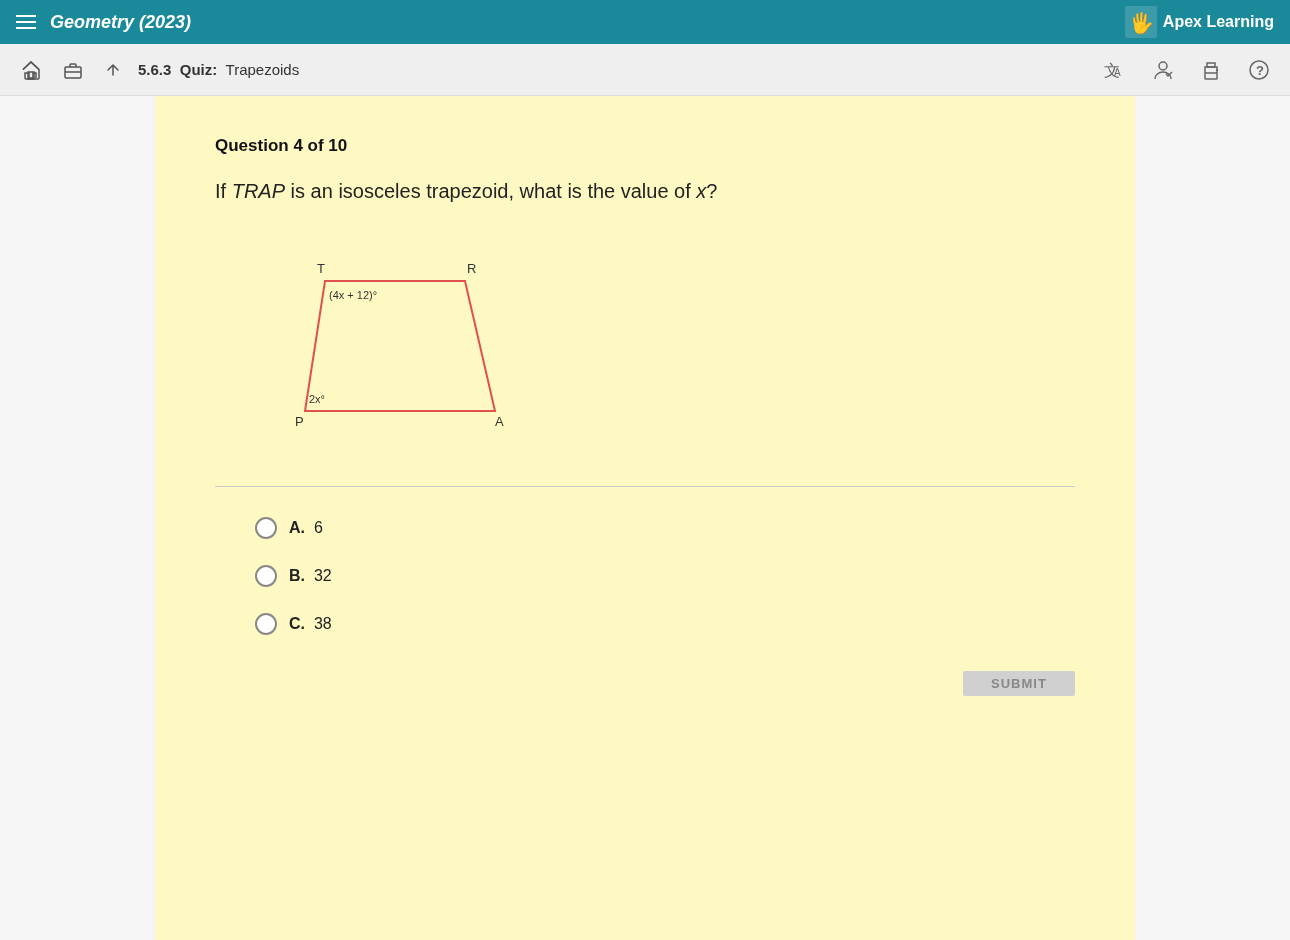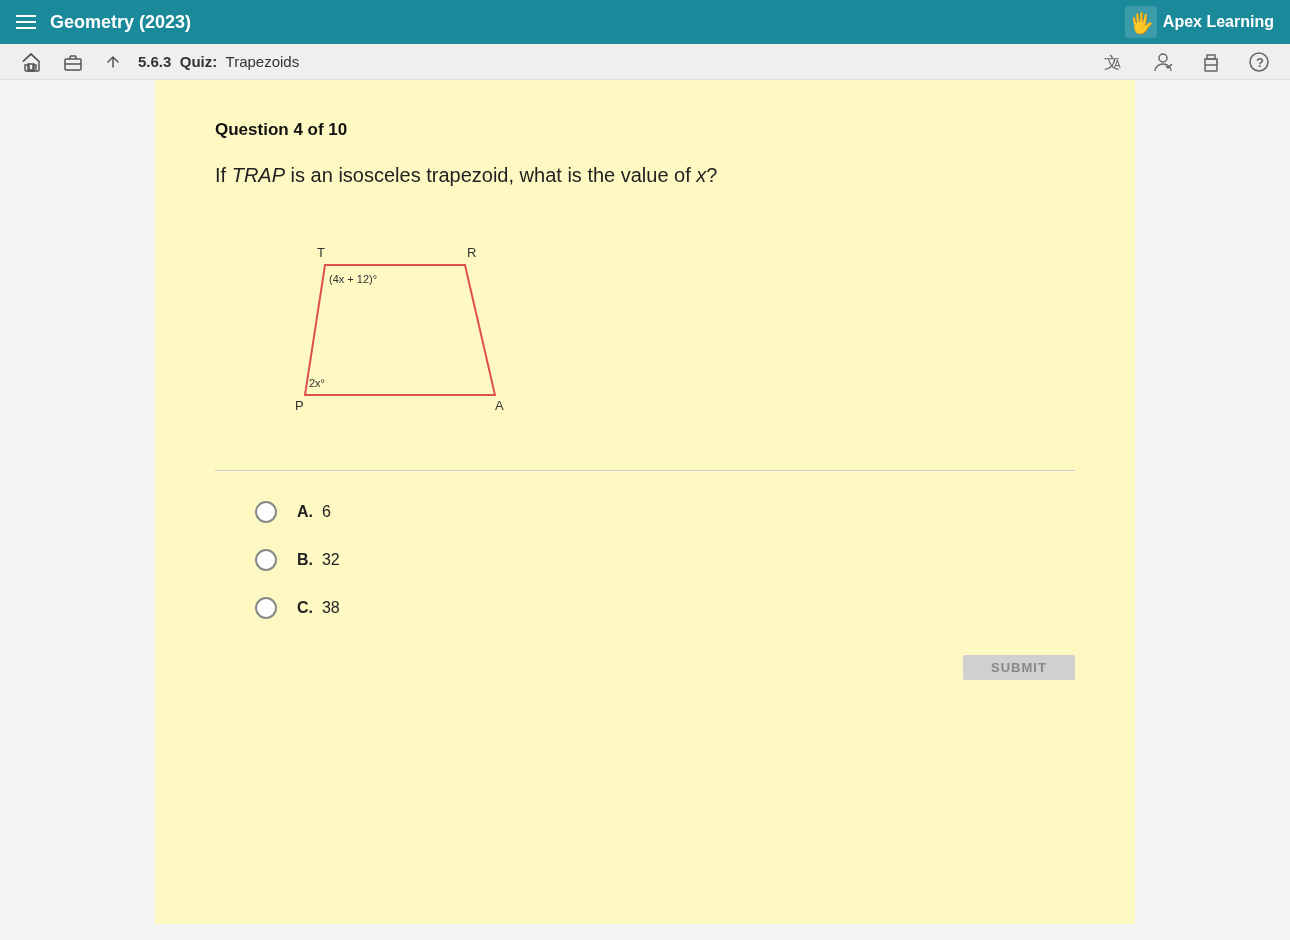--- a/index.html
+++ b/index.html
@@ -28,39 +28,40 @@
     .hamburger-icon span {
       display: block;
       width: 20px;
       height: 2px;
       background: white;
     }
     .top-bar-title {
       color: white;
       font-size: 18px;
       font-weight: 600;
+      font-style: italic;
     }
     .top-bar-right {
       display: flex;
       align-items: center;
       gap: 8px;
     }
     .apex-logo {
       display: flex;
       align-items: center;
       gap: 6px;
       color: white;
       font-size: 16px;
       font-weight: 600;
     }
 
     
     .secondary-nav {
       background: #efefef;
-      height: 36px;
+      height: 52px;
       display: flex;
       align-items: center;
       justify-content: space-between;
       padding: 0 16px;
       border-bottom: 1px solid #ddd;
     }
     .secondary-nav-left {
       display: flex;
       align-items: center;
       gap: 12px;
@@ -145,21 +146,21 @@
 
     
     .options-list {
       list-style: none;
       padding: 0;
       margin-left: 40px;
     }
     .option-item {
       display: flex;
       align-items: center;
-      gap: 20px;
+      gap: 12px;
       margin-bottom: 26px;
       cursor: pointer;
     }
     .option-radio {
       width: 22px;
       height: 22px;
       border-radius: 50%;
       border: 2px solid #888;
       background: white;
       flex-shrink: 0;

